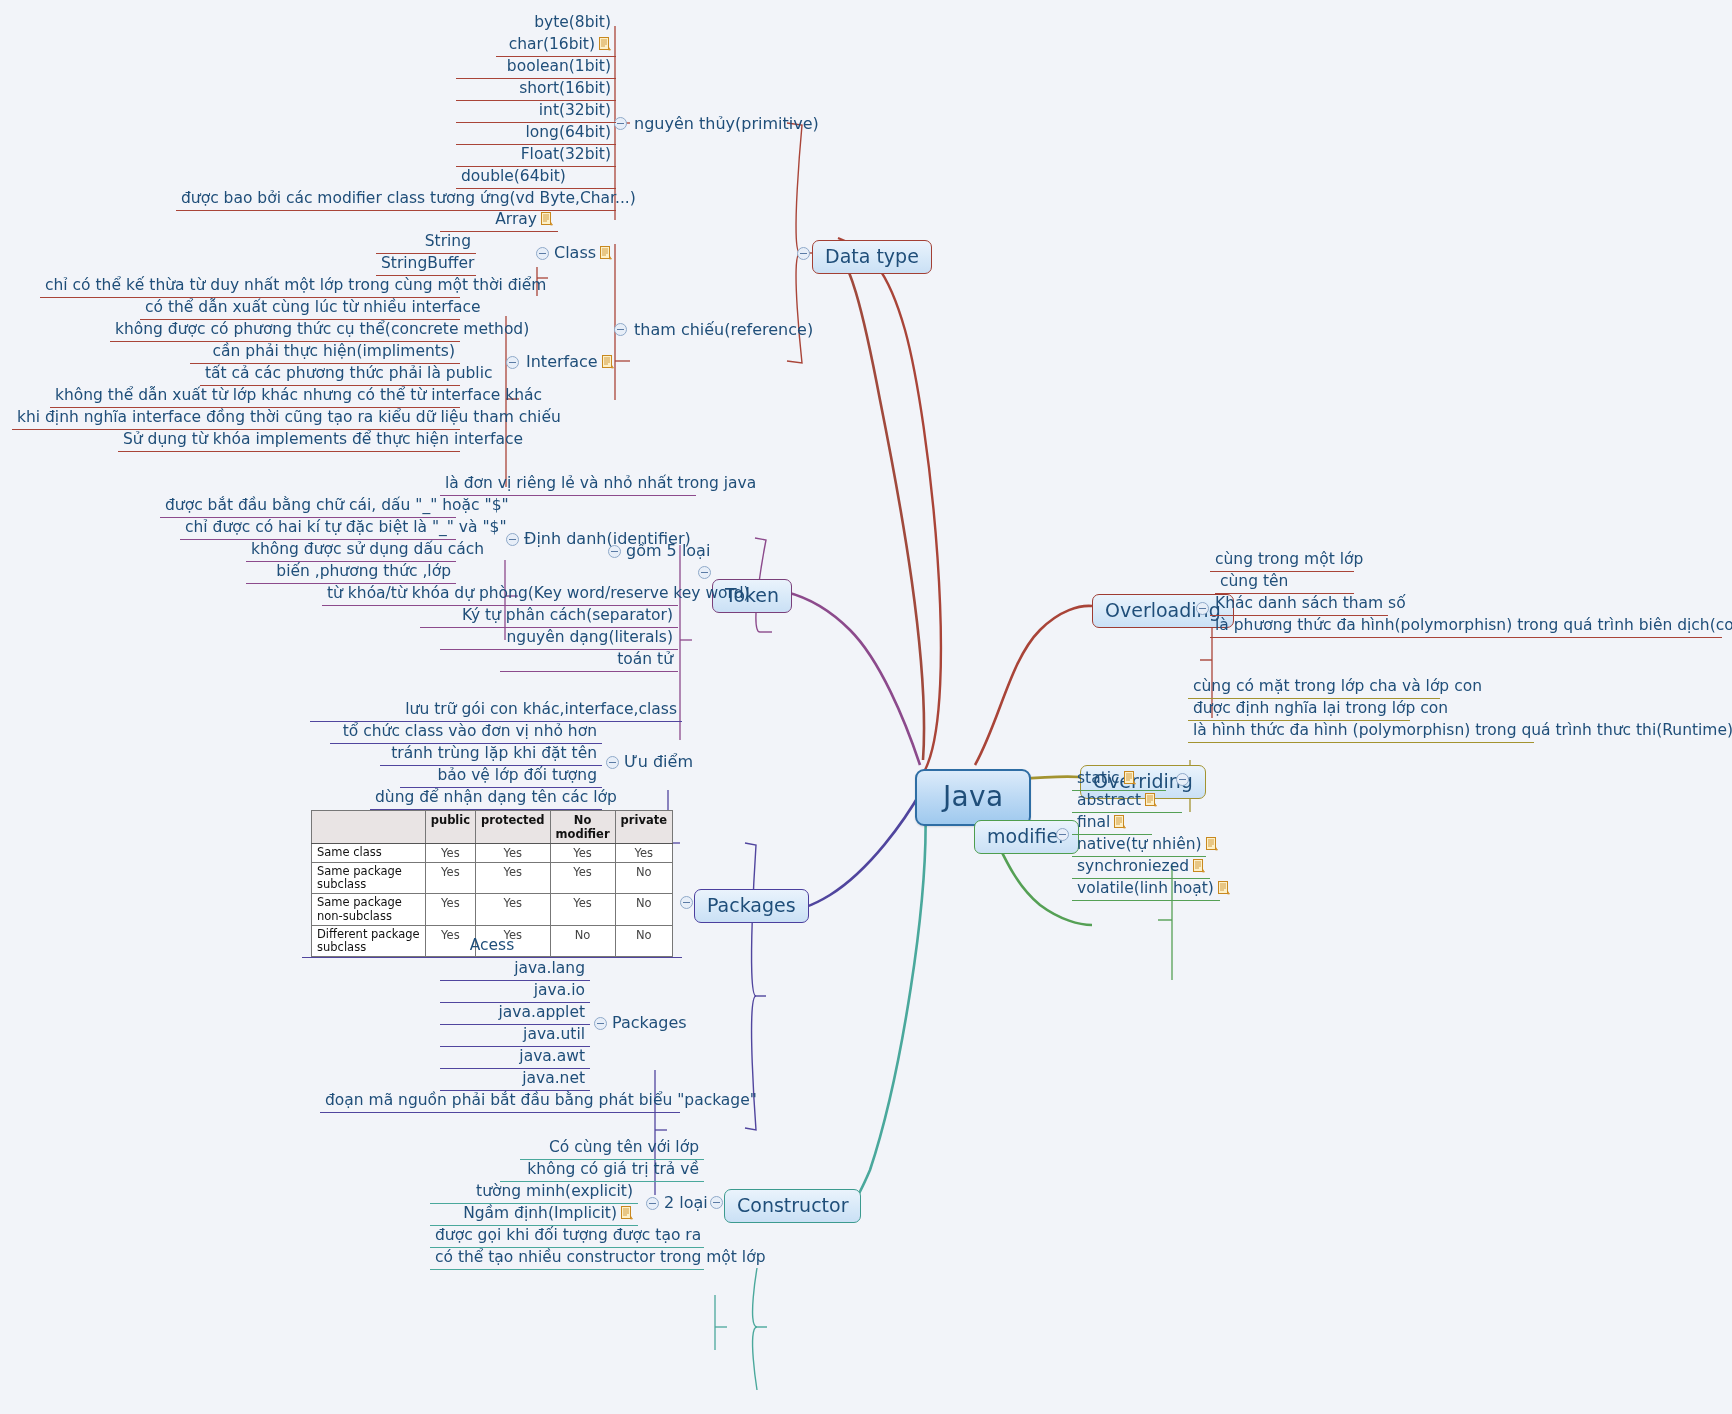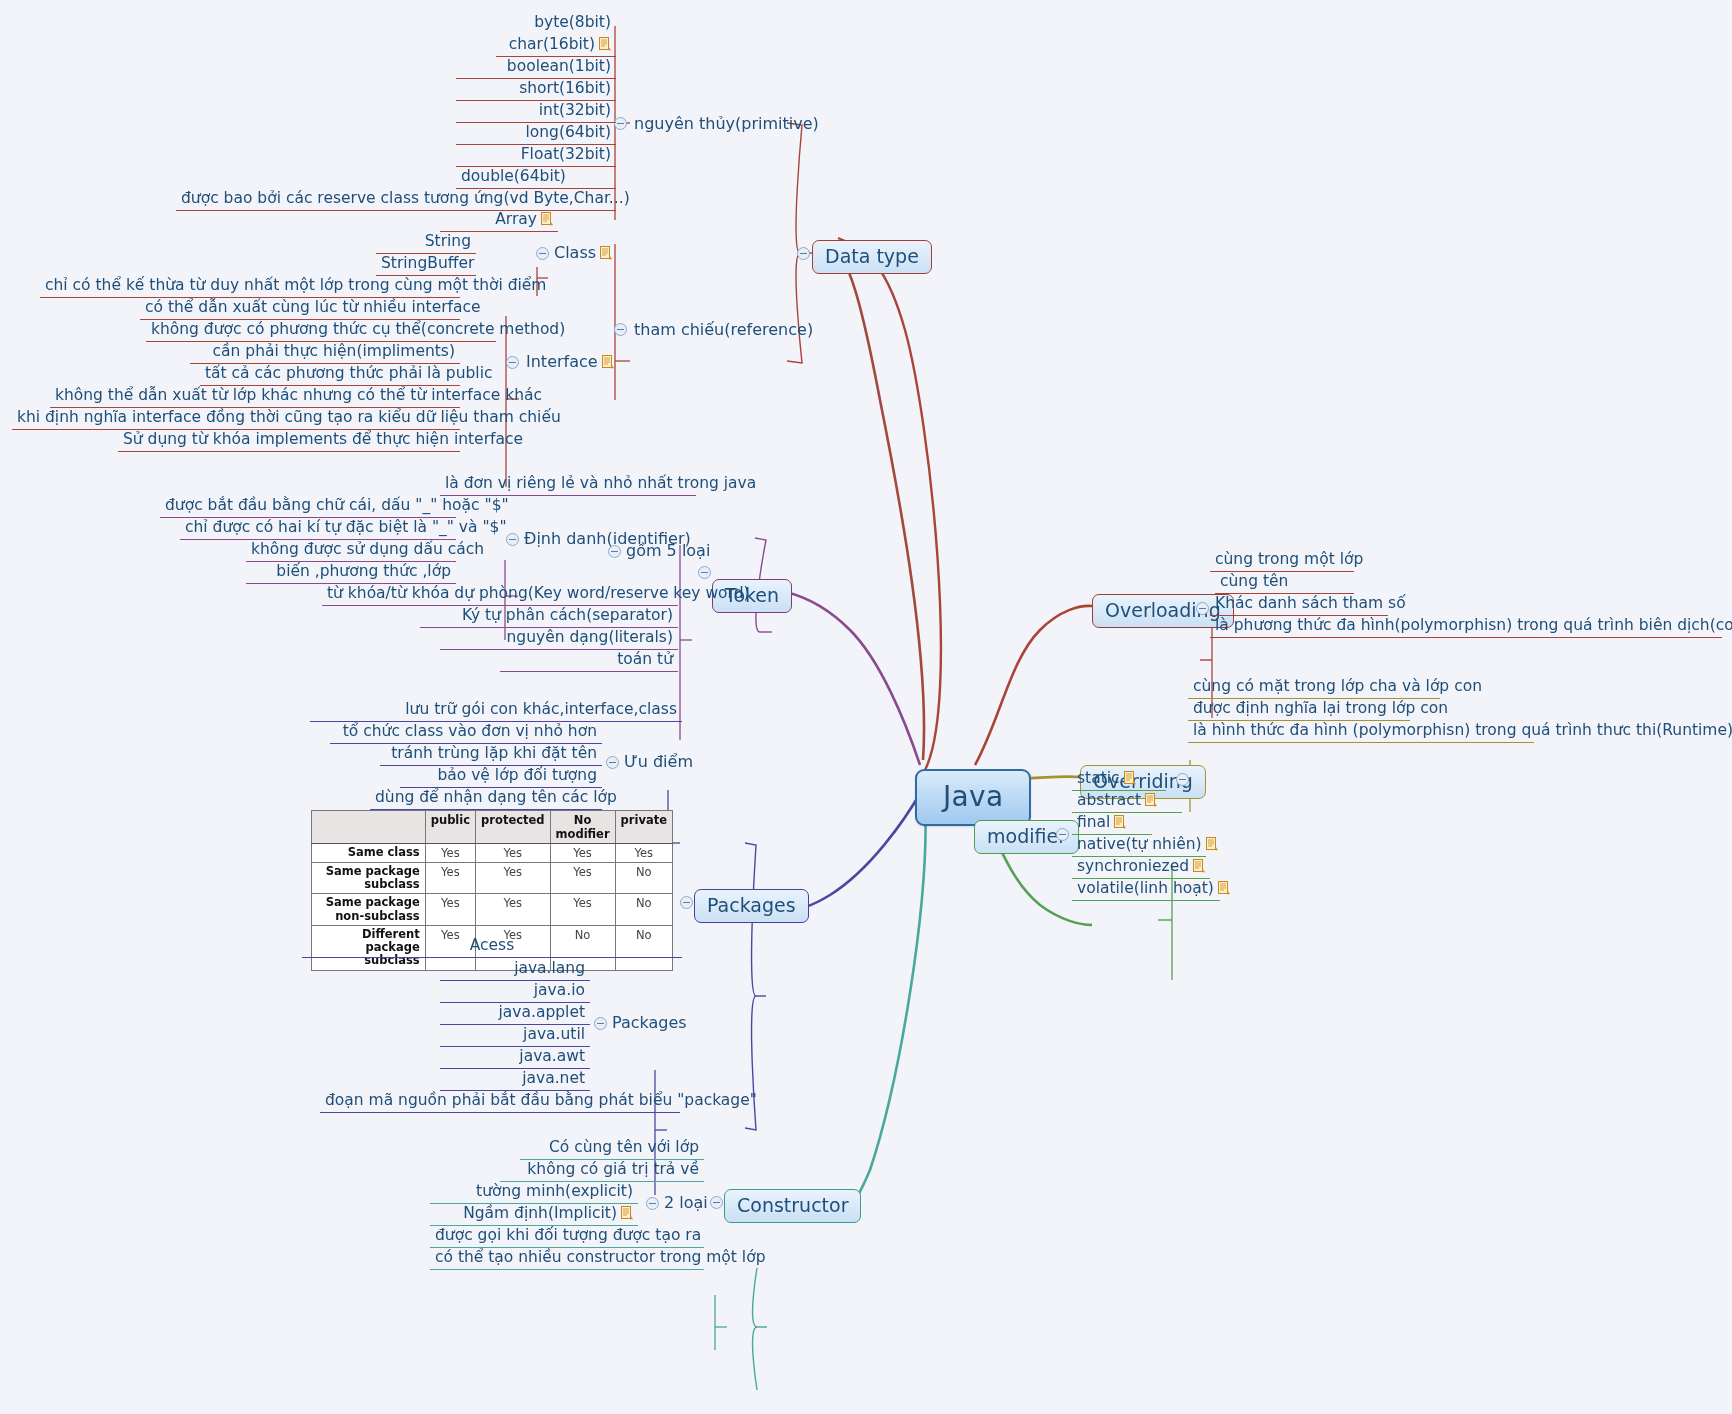--- a/index.html
+++ b/index.html
@@ -127,22 +127,22 @@
   }
   .acc-table thead th {
     background: #e9e4e4;
     text-align: center;
     font-weight: bold;
     font-size: 11.5px;
     border-bottom: 1.6px solid #555;
   }
   .acc-table thead th.blank { background:#e9e4e4; }
   .acc-table td.rowhead {
-    text-align: right;
-    font-weight: bold;
+    text-align: left;
+    font-weight: normal;
     white-space: normal;
     width: 118px;
     line-height: 1.15;
     margin-top: 40px;
   }
   .acc-table td.val {
     text-align: center;
     color: #444;
     font-weight: normal;
   }
@@ -267,21 +267,21 @@
   <div class="leaf ul-red" style="left:456px; top:122px; width:160px; text-align:right;">
     <span>long(64bit)</span>
   </div>
   <div class="leaf ul-red" style="left:456px; top:144px; width:160px; text-align:right;">
     <span>Float(32bit)</span>
   </div>
   <div class="leaf ul-red" style="left:456px; top:166px; width:160px; ">
     <span>double(64bit)</span>
   </div>
   <div class="leaf ul-red" style="left:176px; top:188px; width:440px; text-align:right;">
-    <span>được bao bởi các reserve class tương ứng(vd Byte,Char...)</span>
+    <span>được bao bởi các modifier class tương ứng(vd Byte,Char...)</span>
   </div>
 
   <div class="mid" style="left:630px; top:319px;">
     <span>tham chiếu(reference)</span>
   </div>
   <div class="toggle" style="left:614px; top:323px;"></div>
 
   <div class="leaf ul-red" style="left:440px; top:209px; width:118px; text-align:right;">
     <span>Array</span><span class="note-ico"><svg width="12" height="14" viewBox="0 0 12 14">
           <rect x="0.5" y="0.5" width="9" height="12" fill="#fdf0c8" stroke="#c8881f"></rect>
@@ -323,21 +323,21 @@
         </svg></span>
   </div>
   <div class="toggle" style="left:506px; top:356px;"></div>
 
   <div class="leaf ul-red" style="left:40px; top:275px; width:420px; text-align:right;">
     <span>chỉ có thể kế thừa từ duy nhất một lớp trong cùng một thời điểm</span>
   </div>
   <div class="leaf ul-red" style="left:140px; top:297px; width:320px; text-align:right;">
     <span>có thể dẫn xuất cùng lúc từ nhiều interface</span>
   </div>
-  <div class="leaf ul-red" style="left:110px; top:319px; width:350px; text-align:right;margin-left:36px;">
+  <div class="leaf ul-red" style="left:110px; top:319px; width:350px; text-align:right;">
     <span>không được có phương thức cụ thể(concrete method)</span>
   </div>
   <div class="leaf ul-red" style="left:190px; top:341px; width:270px; text-align:right;">
     <span>cần phải thực hiện(impliments)</span>
   </div>
   <div class="leaf ul-red" style="left:200px; top:363px; width:260px; text-align:right;">
     <span>tất cả các phương thức phải là public</span>
   </div>
   <div class="leaf ul-red" style="left:50px; top:385px; width:410px; text-align:right;">
     <span>không thể dẫn xuất từ lớp khác nhưng có thể từ interface khác</span>

